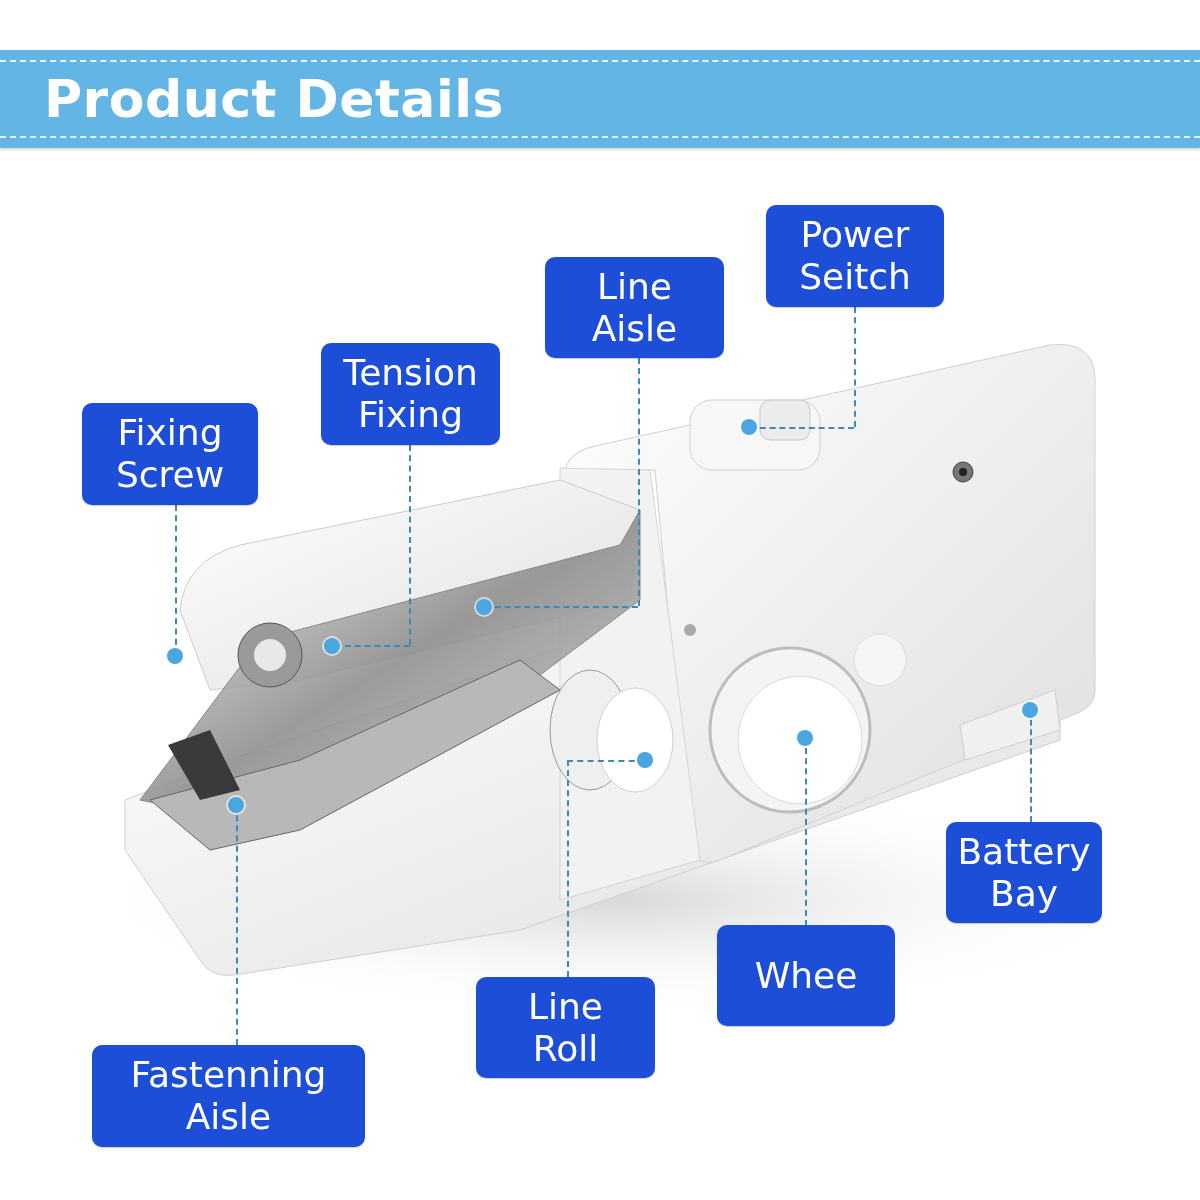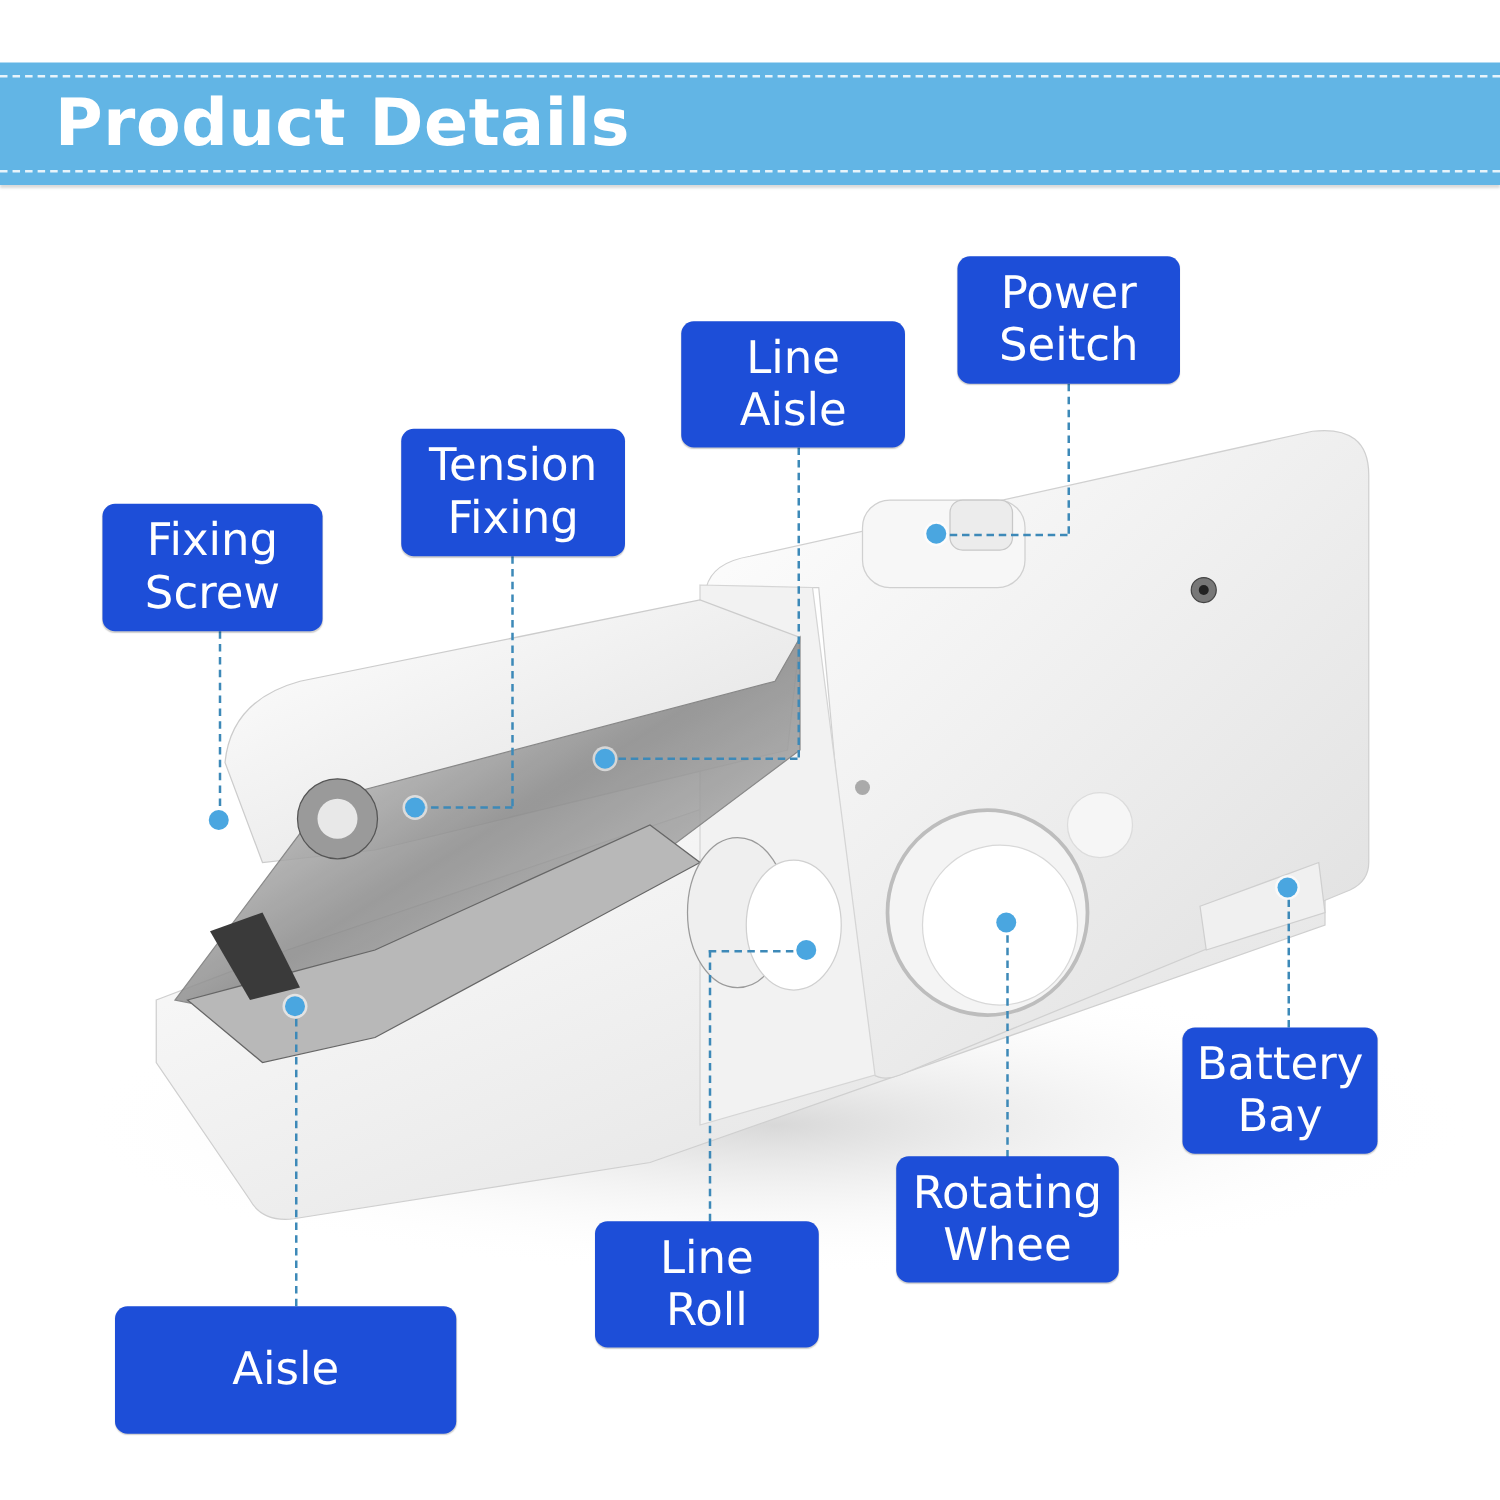--- a/index.html
+++ b/index.html
@@ -116,22 +116,22 @@
 </div>
 <div class="label" style="left:766px; top:205px; width:178px; height:102px;">
   <span>Power</span>
   <span>Seitch</span>
 </div>
 <div class="label" style="left:946px; top:822px; width:156px; height:101px;">
   <span>Battery</span>
   <span>Bay</span>
 </div>
 <div class="label" style="left:717px; top:925px; width:178px; height:101px;">
-  <span>Rotating</span>
   <span>Whee</span>
 </div>
 <div class="label" style="left:476px; top:977px; width:179px; height:101px;">
   <span>Line</span>
   <span>Roll</span>
 </div>
 <div class="label" style="left:92px; top:1045px; width:273px; height:102px;">
+  <span>Fastenning</span>
   <span>Aisle</span>
 </div>
 
 </body></html>

